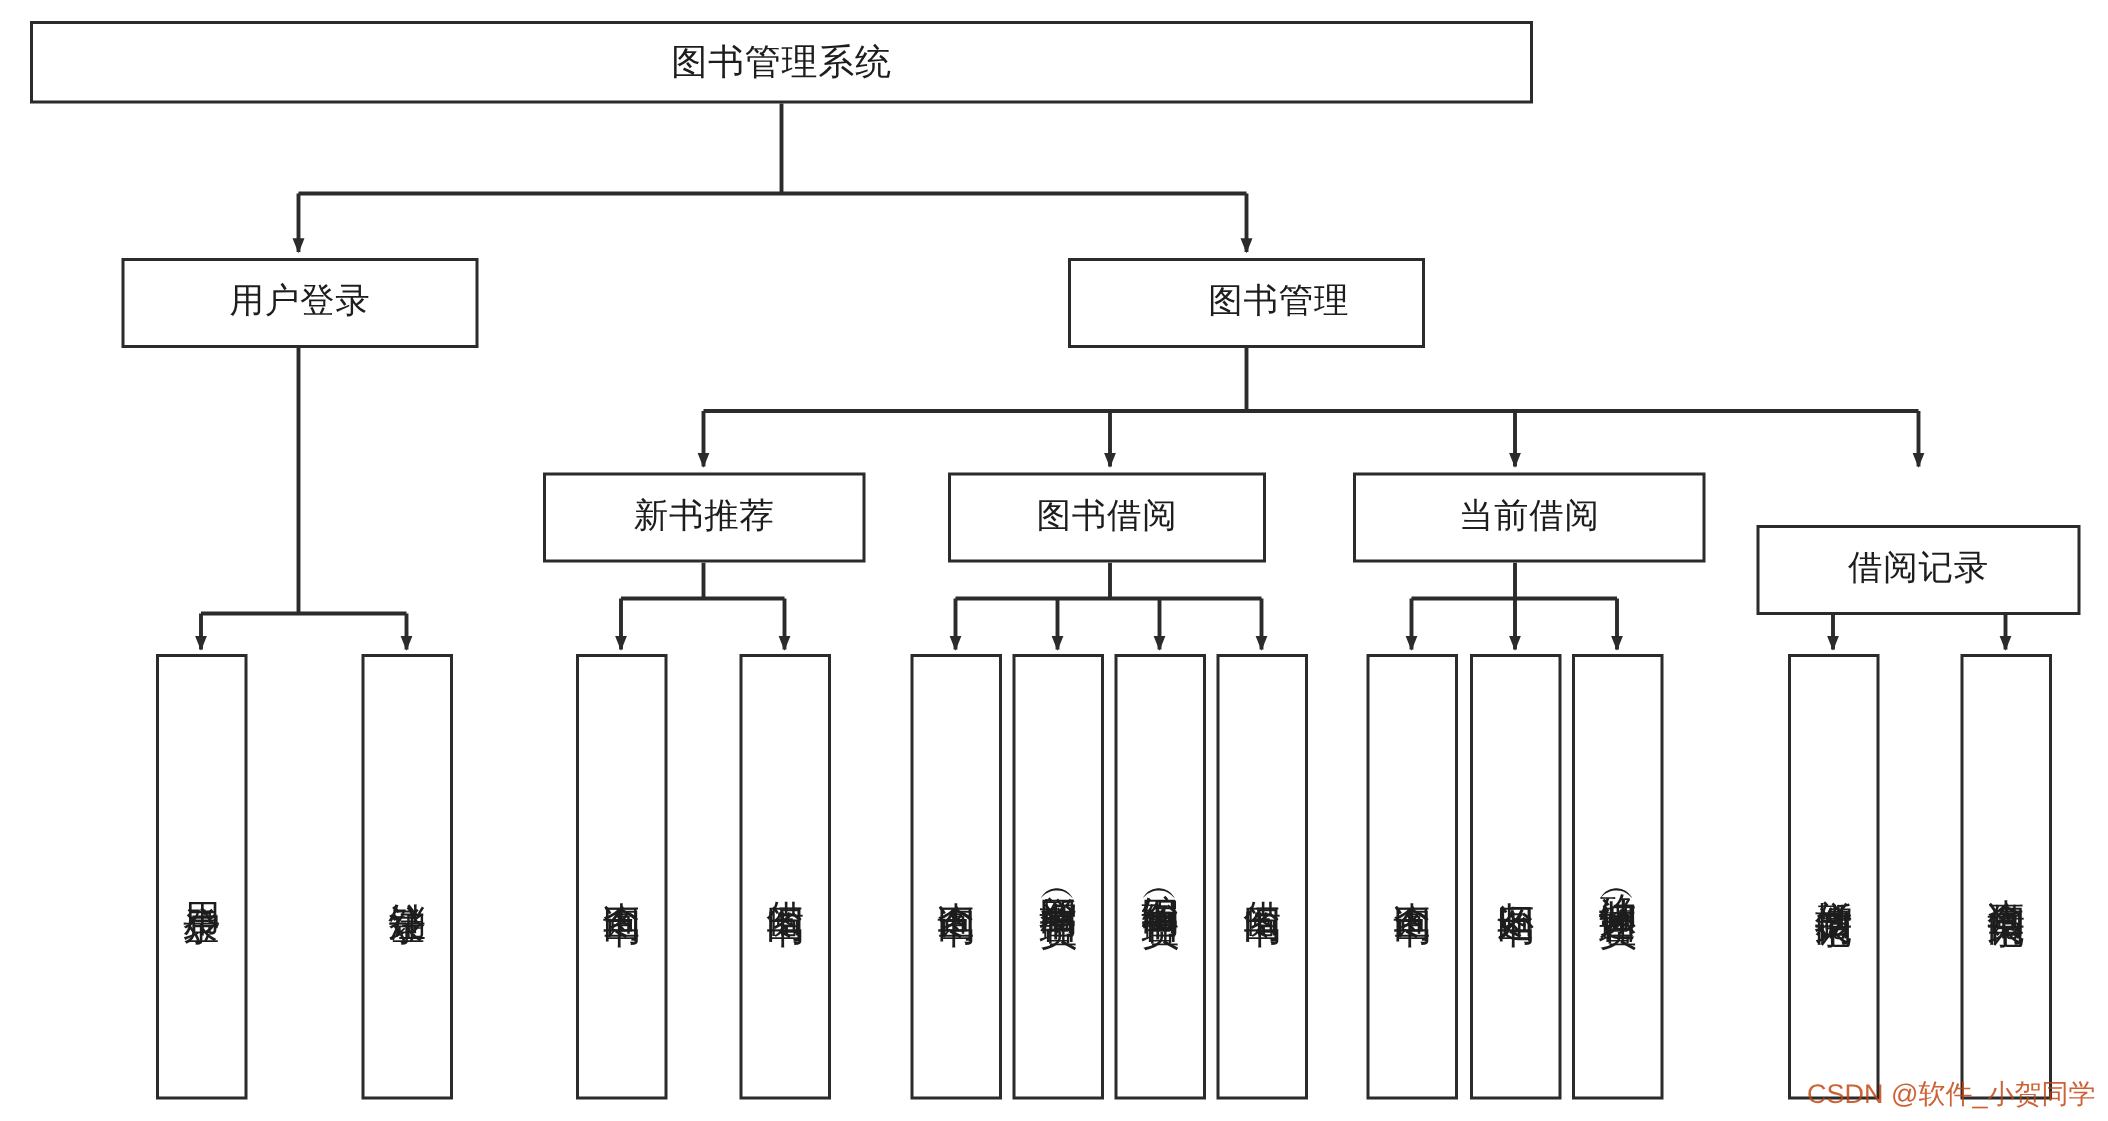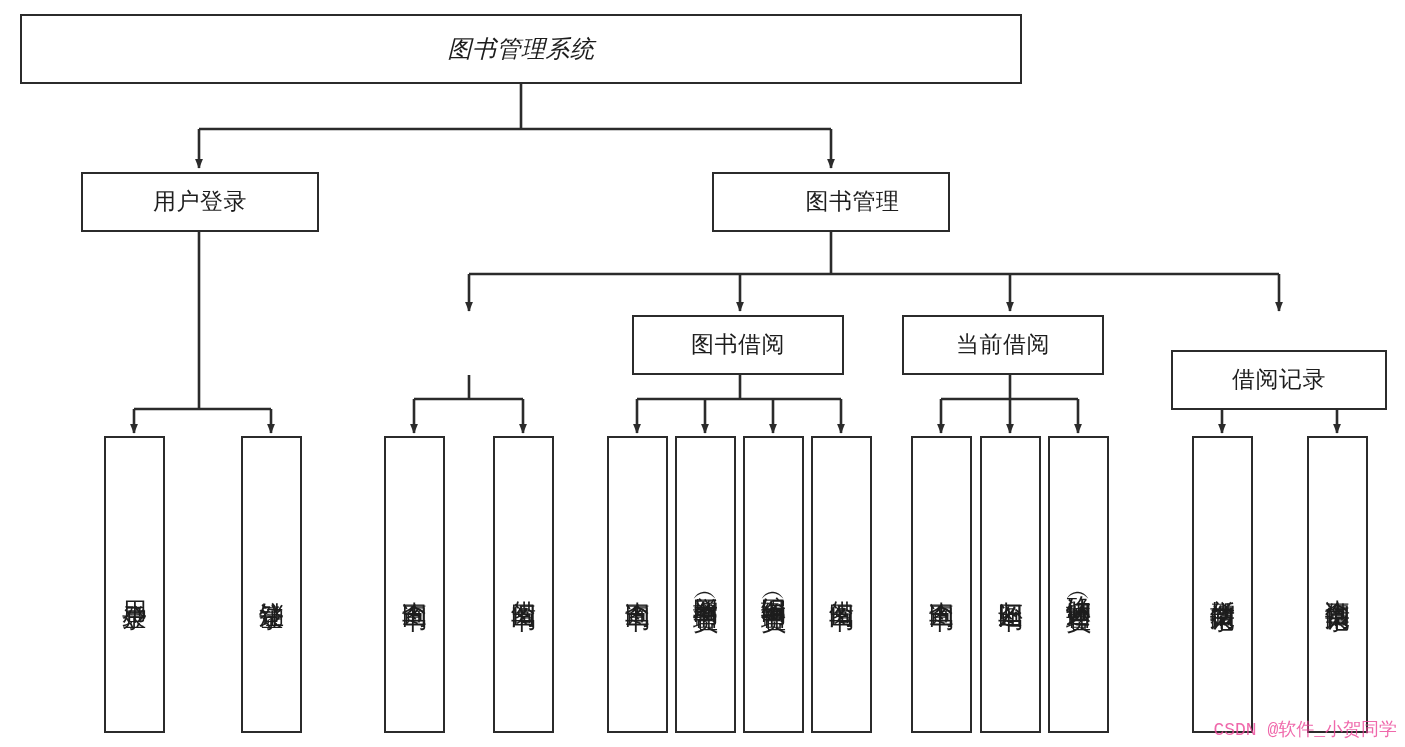--- a/index.html
+++ b/index.html
@@ -56,25 +56,25 @@
     text-orientation: upright;
     font-size: 25px;
     letter-spacing: 2px;
     line-height: 1;
   }
   .watermark {
     position: absolute;
     right: 8px;
     bottom: 6px;
     font-size: 18px;
-    color: #ec4899;
+    color: #c2410c;
     opacity: 0.82;
     z-index: 6;
     white-space: nowrap;
-    font-family: Liberation Mono, monospace;
+    font-family: Liberation Sans, sans-serif;
     text-align: center;
   }
 </style>
 </head>
 <body>
 
 <div id="canvas">
 
   <svg id="edges" viewBox="0 0 1405 747" xmlns="http://www.w3.org/2000/svg">
     <defs>
@@ -119,38 +119,41 @@
       <path d="M1010,399 L1010,433" marker-end="url(#arrow)"></path>
       <path d="M1078,399 L1078,433" marker-end="url(#arrow)"></path>
 
       <path d="M1279,375 L1279,399"></path>
       <path d="M1222,399 L1337,399"></path>
       <path d="M1222,399 L1222,433" marker-end="url(#arrow)"></path>
       <path d="M1337,399 L1337,433" marker-end="url(#arrow)"></path>
     </g>
   </svg>
 
-  <div class="node horiz root" style="left:20px; top:14px; width:1002px; height:70px;font-style:italic;">
+  <div class="node horiz root" style="left:20px; top:14px; width:1002px; height:55px;">
     <span class="label">图书管理系统</span>
   </div>
 
   <div class="node horiz" style="left:81px; top:172px; width:238px; height:60px;">
     <span class="label">用户登录</span>
   </div>
 
   <div class="node horiz" style="left:712px; top:172px; width:238px; height:60px;padding-left:43px;">
     <span class="label">图书管理</span>
   </div>
 
+  <div class="node horiz" style="left:362px; top:315px; width:215px; height:60px;">
+    <span class="label">新书推荐</span>
+  </div>
 
   <div class="node horiz" style="left:632px; top:315px; width:212px; height:60px;">
     <span class="label">图书借阅</span>
   </div>
 
-  <div class="node horiz" style="left:902px; top:315px; width:202px; height:60px;">
+  <div class="node horiz" style="left:902px; top:315px; width:235px; height:60px;">
     <span class="label">当前借阅</span>
   </div>
 
   <div class="node horiz" style="left:1171px; top:315px; width:216px; height:60px;margin-top:35px;">
     <span class="label">借阅记录</span>
   </div>
 
   <div class="node vert" style="left:104px; top:436px; width:61px; height:297px;">
     <span class="label">用户登录</span>
   </div>

